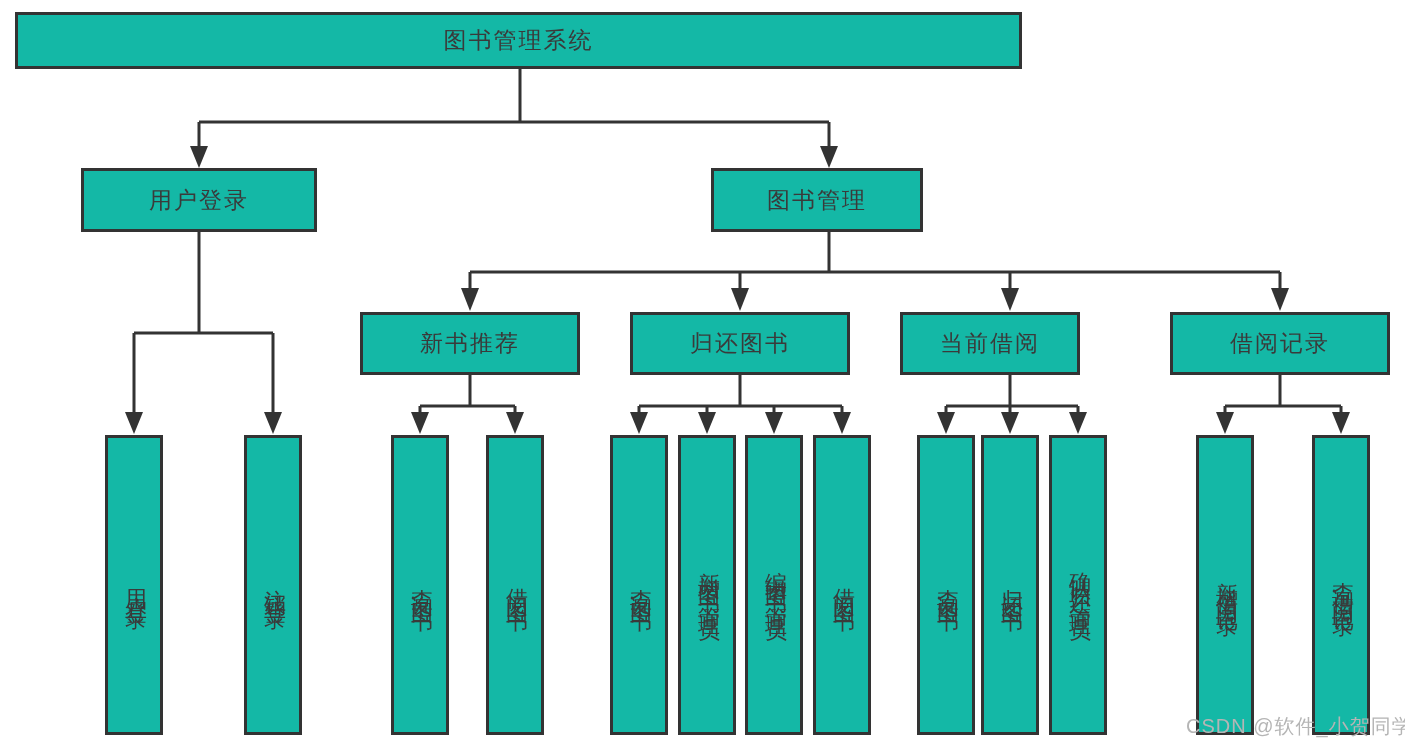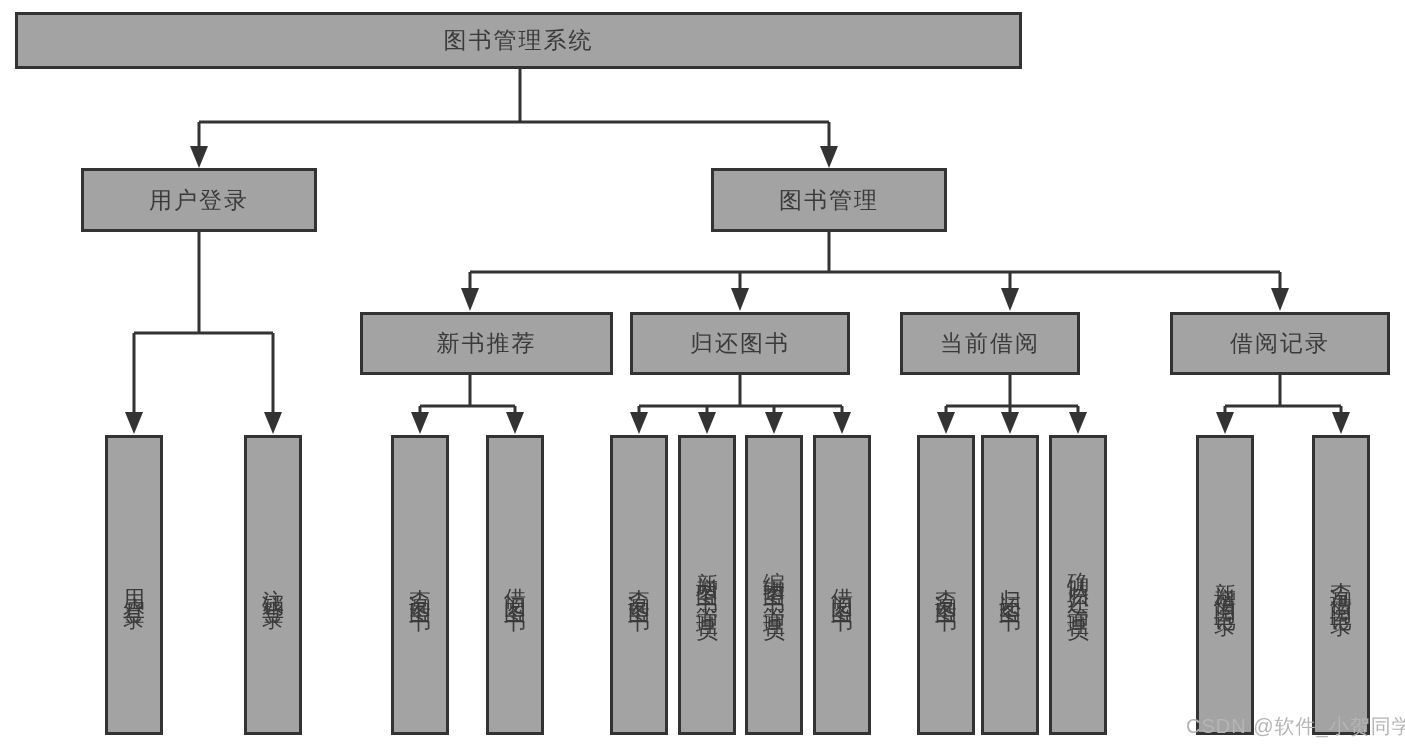--- a/index.html
+++ b/index.html
@@ -31,27 +31,28 @@
     stroke-width: 3;
     fill: none;
   }
   svg.connectors polygon {
     fill: var(--line, #333333);
     stroke: none;
   }
   .node {
     position: absolute;
     box-sizing: border-box;
-    background: #a3a3a3;
+    background: #14b8a6;
     border: 3px solid var(--border, #333333);
     color: var(--text, #3a3a3a);
     display: flex;
     align-items: center;
     justify-content: center;
     text-align: center;
+    font-family: Liberation Mono, monospace;
   }
   .node.h {
     font-size: 23px;
     letter-spacing: 2px;
     white-space: nowrap;
   }
   .node.v {
     writing-mode: vertical-rl;
     text-orientation: mixed;
     font-size: 22px;
@@ -117,25 +118,25 @@
     </g>
   </svg>
 
   <div class="node h" style="left:15px; top:12px; width:1007px; height:57px;">
     <span>图书管理系统</span>
   </div>
 
   <div class="node h" style="left:81px; top:168px; width:236px; height:64px;">
     <span>用户登录</span>
   </div>
-  <div class="node h" style="left:711px; top:168px; width:236px; height:64px;">
+  <div class="node h" style="left:711px; top:168px; width:212px; height:64px;">
     <span>图书管理</span>
   </div>
 
-  <div class="node h" style="left:360px; top:312px; width:253px; height:63px;">
+  <div class="node h" style="left:360px; top:312px; width:220px; height:63px;">
     <span>新书推荐</span>
   </div>
   <div class="node h" style="left:630px; top:312px; width:220px; height:63px;">
     <span>归还图书</span>
   </div>
   <div class="node h" style="left:900px; top:312px; width:180px; height:63px;">
     <span>当前借阅</span>
   </div>
   <div class="node h" style="left:1170px; top:312px; width:220px; height:63px;">
     <span>借阅记录</span>

